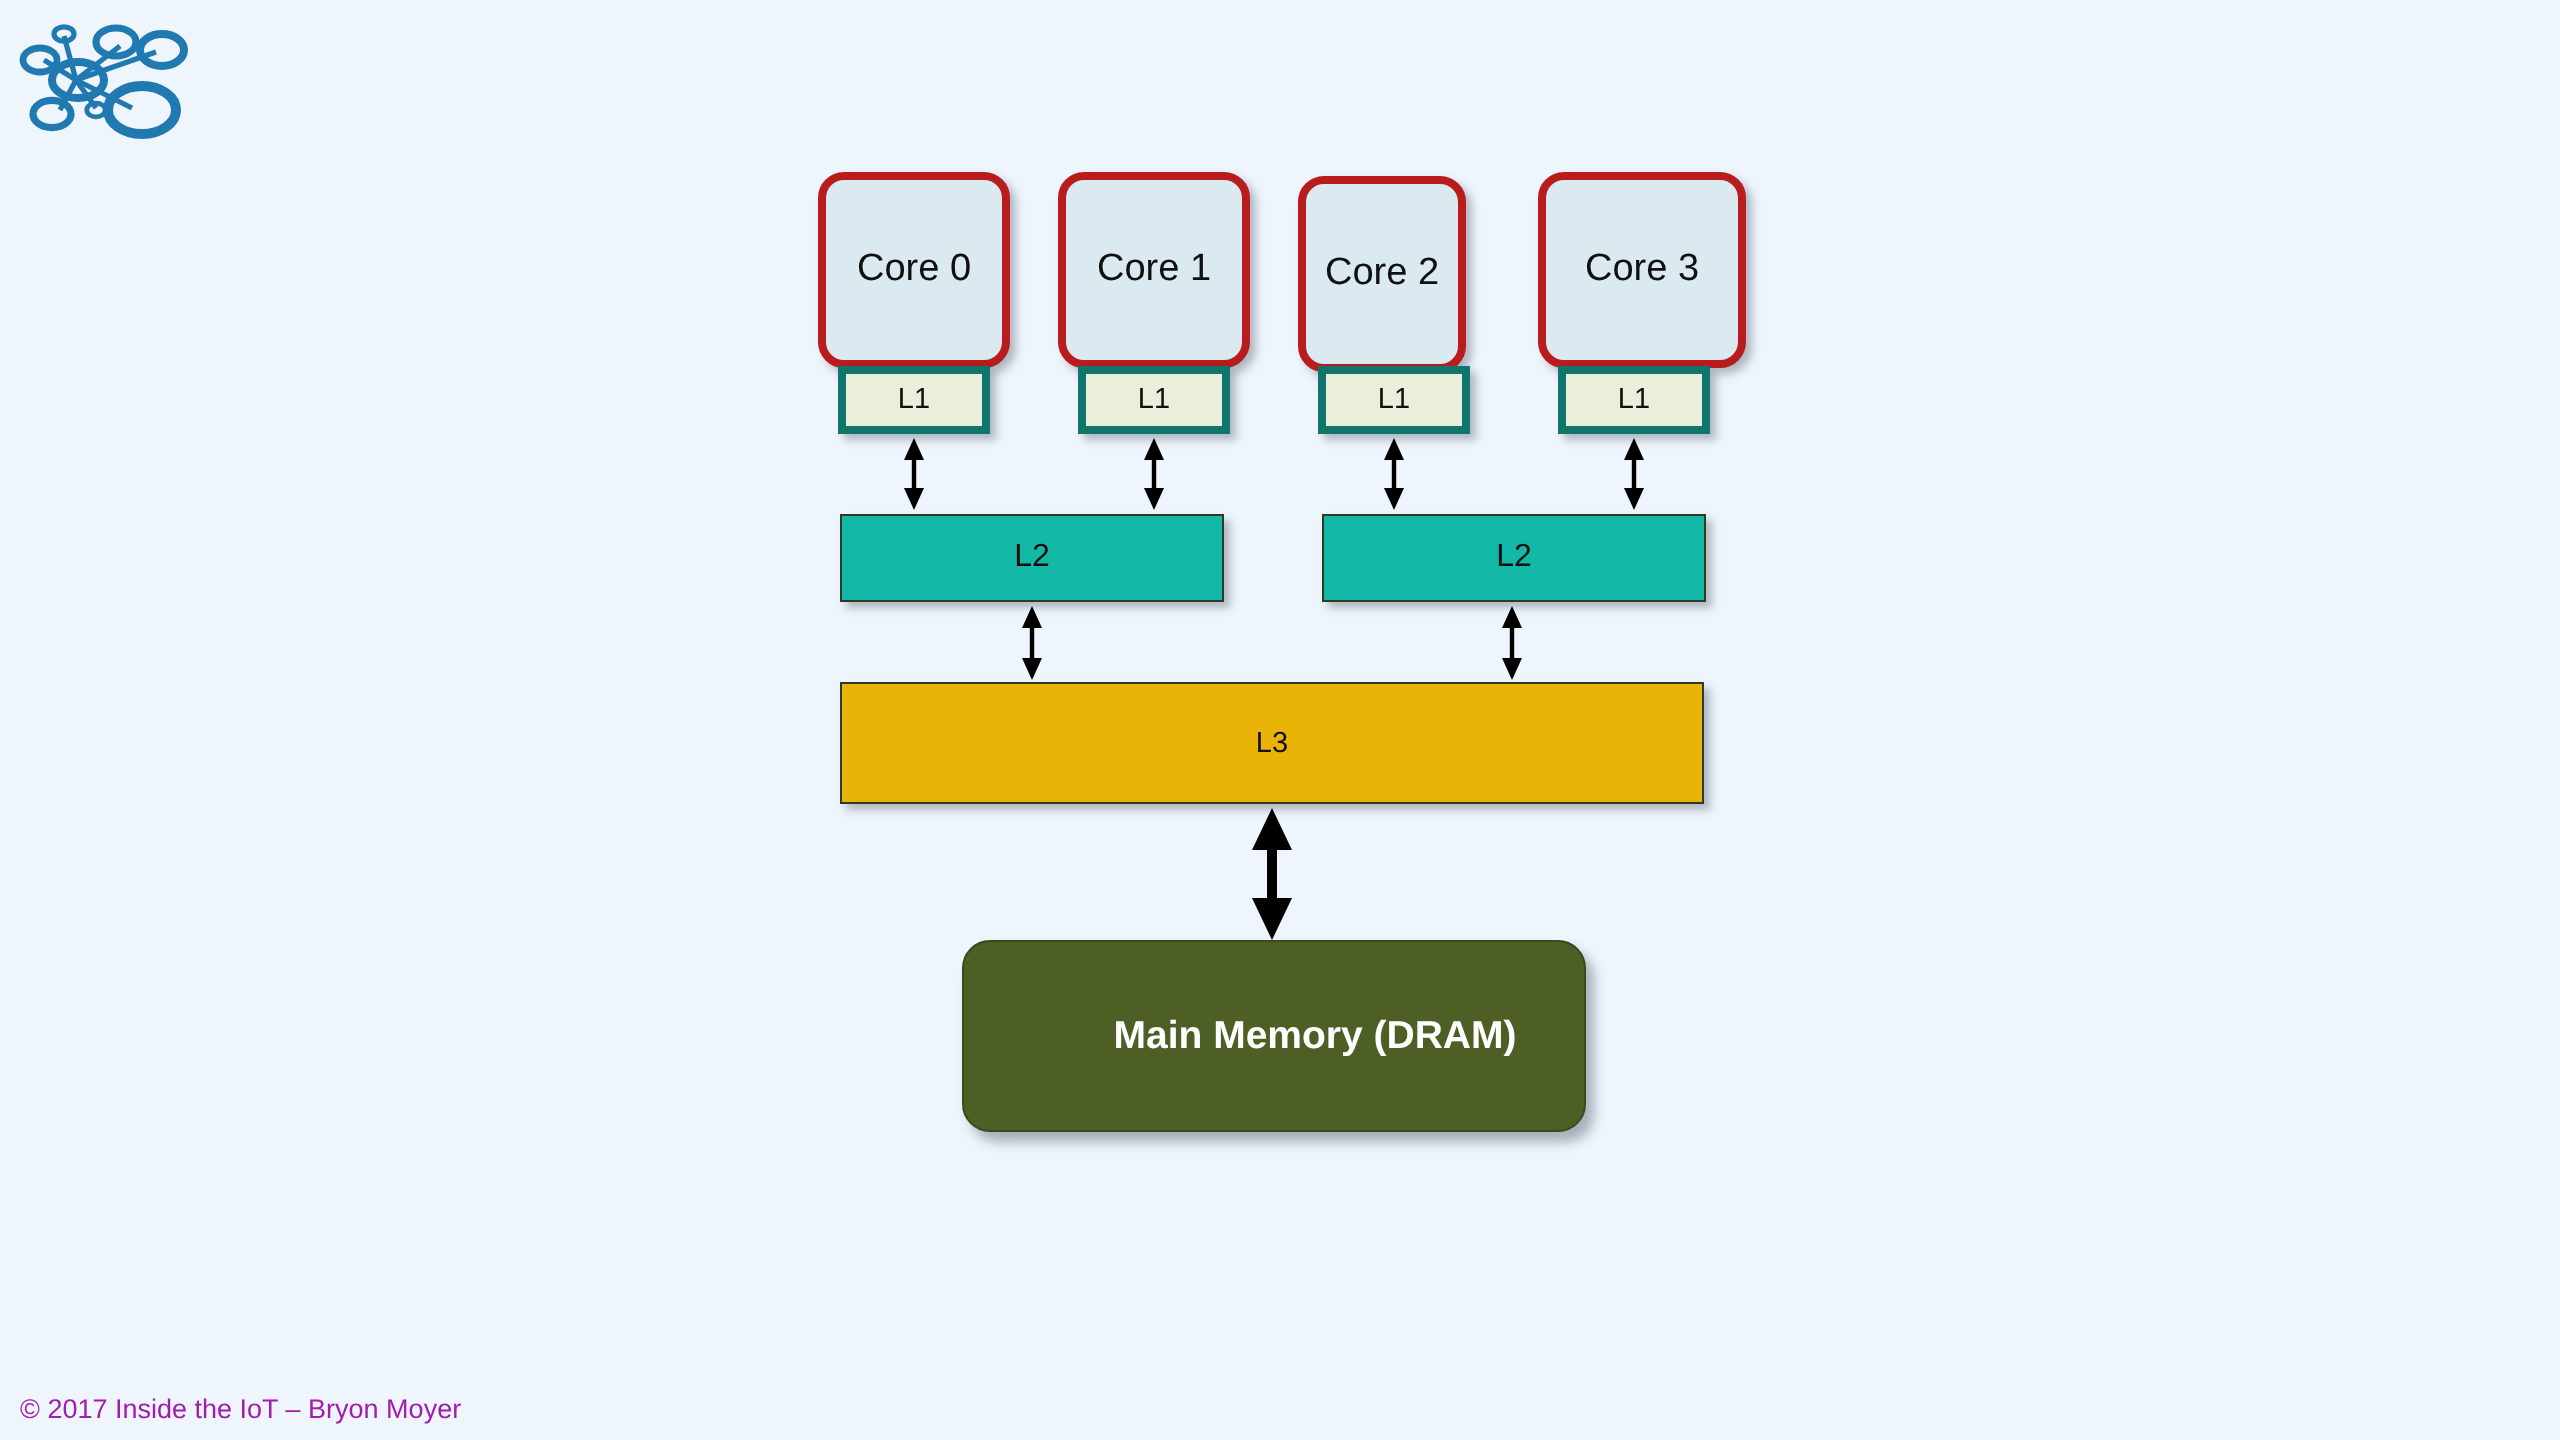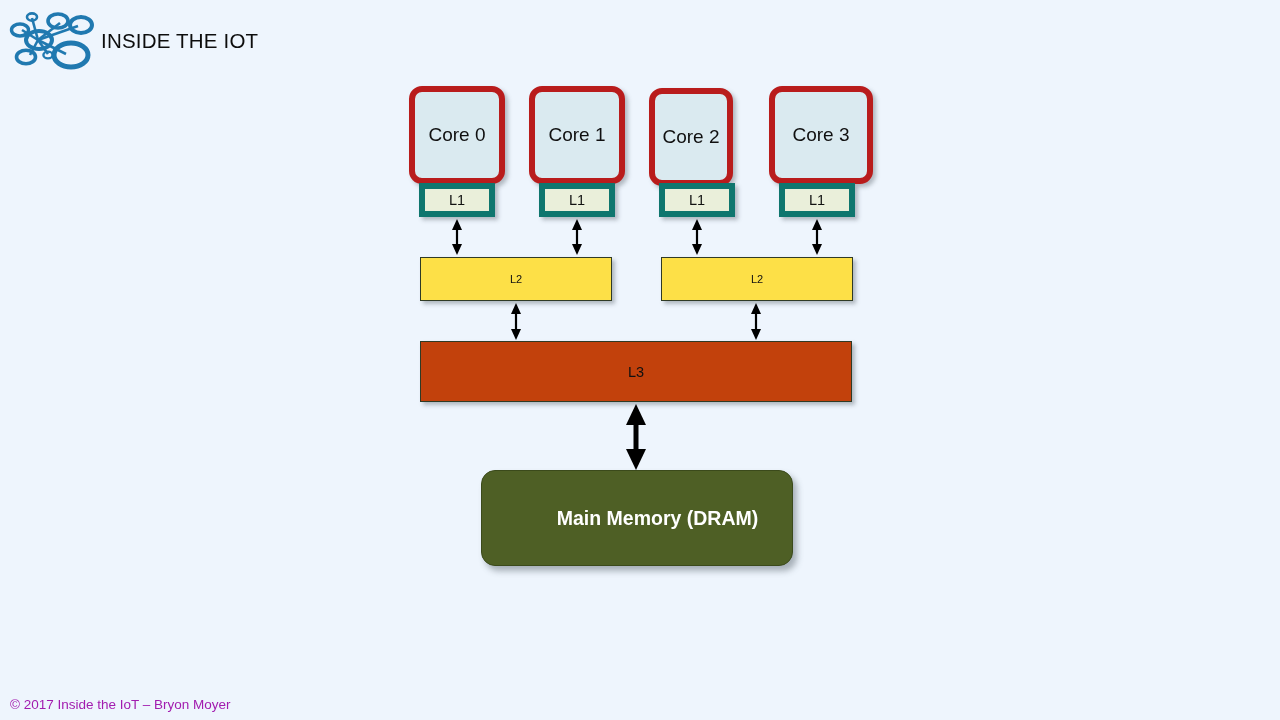--- a/index.html
+++ b/index.html
@@ -47,40 +47,40 @@
     display: flex;
     align-items: center;
     justify-content: center;
     border: 1px solid #1d2b16;
     color: #111111;
     box-shadow: 3px 3px 4px rgba(90, 100, 110, 0.42);
   }
 
   .core-box {
     background: #daeaf0;
-    border: 6px solid #b91c1c;
+    border: 4px solid #b91c1c;
     border-radius: 13px;
     font-size: 19px;
     color: #101010;
   }
 
   .l1-box {
     background: #eaefda;
-    border: 6px solid #0f766e;
+    border: 4px solid #0f766e;
     font-size: 14.5px;
   }
 
   .l2-box {
-    background: #fde047;
+    background: #14b8a6;
     border: 1px solid #2f3a25;
-    font-size: 11px;
+    font-size: 16px;
   }
 
   .l3-box {
-    background: #c2410c;
+    background: #eab308;
     border: 1px solid #2f3a25;
     font-size: 14.5px;
   }
 
   .dram-box {
     background: #4e5f25;
     border: 1px solid #3b4a1b;
     border-radius: 14px;
     color: #ffffff;
     font-size: 19.5px;
@@ -130,21 +130,20 @@
         <ellipse cx="24" cy="7" rx="5" ry="3.6" stroke-width="2.6"></ellipse>
         <ellipse cx="50" cy="11" rx="10" ry="7" stroke-width="3.6"></ellipse>
         <ellipse cx="73" cy="15" rx="11" ry="8" stroke-width="4"></ellipse>
         <ellipse cx="18" cy="47" rx="9.5" ry="6.8" stroke-width="3.6"></ellipse>
         <ellipse cx="40" cy="45" rx="4.6" ry="3.4" stroke-width="2.4"></ellipse>
         <ellipse cx="63" cy="45" rx="17" ry="12" stroke-width="5"></ellipse>
       </g>
     </svg>
   </div>
 
-  <div id="brand-title">INSIDE THE IOT</div>
 </div>
 
 <div id="diagram-canvas">
 
   <div class="node core-box" style="left:409px;top:86px;width:96px;height:98px;">
     <span>Core 0</span>
   </div>
   <div class="node core-box" style="left:529px;top:86px;width:96px;height:98px;text-align:center;">
     <span>Core 1</span>
   </div>

